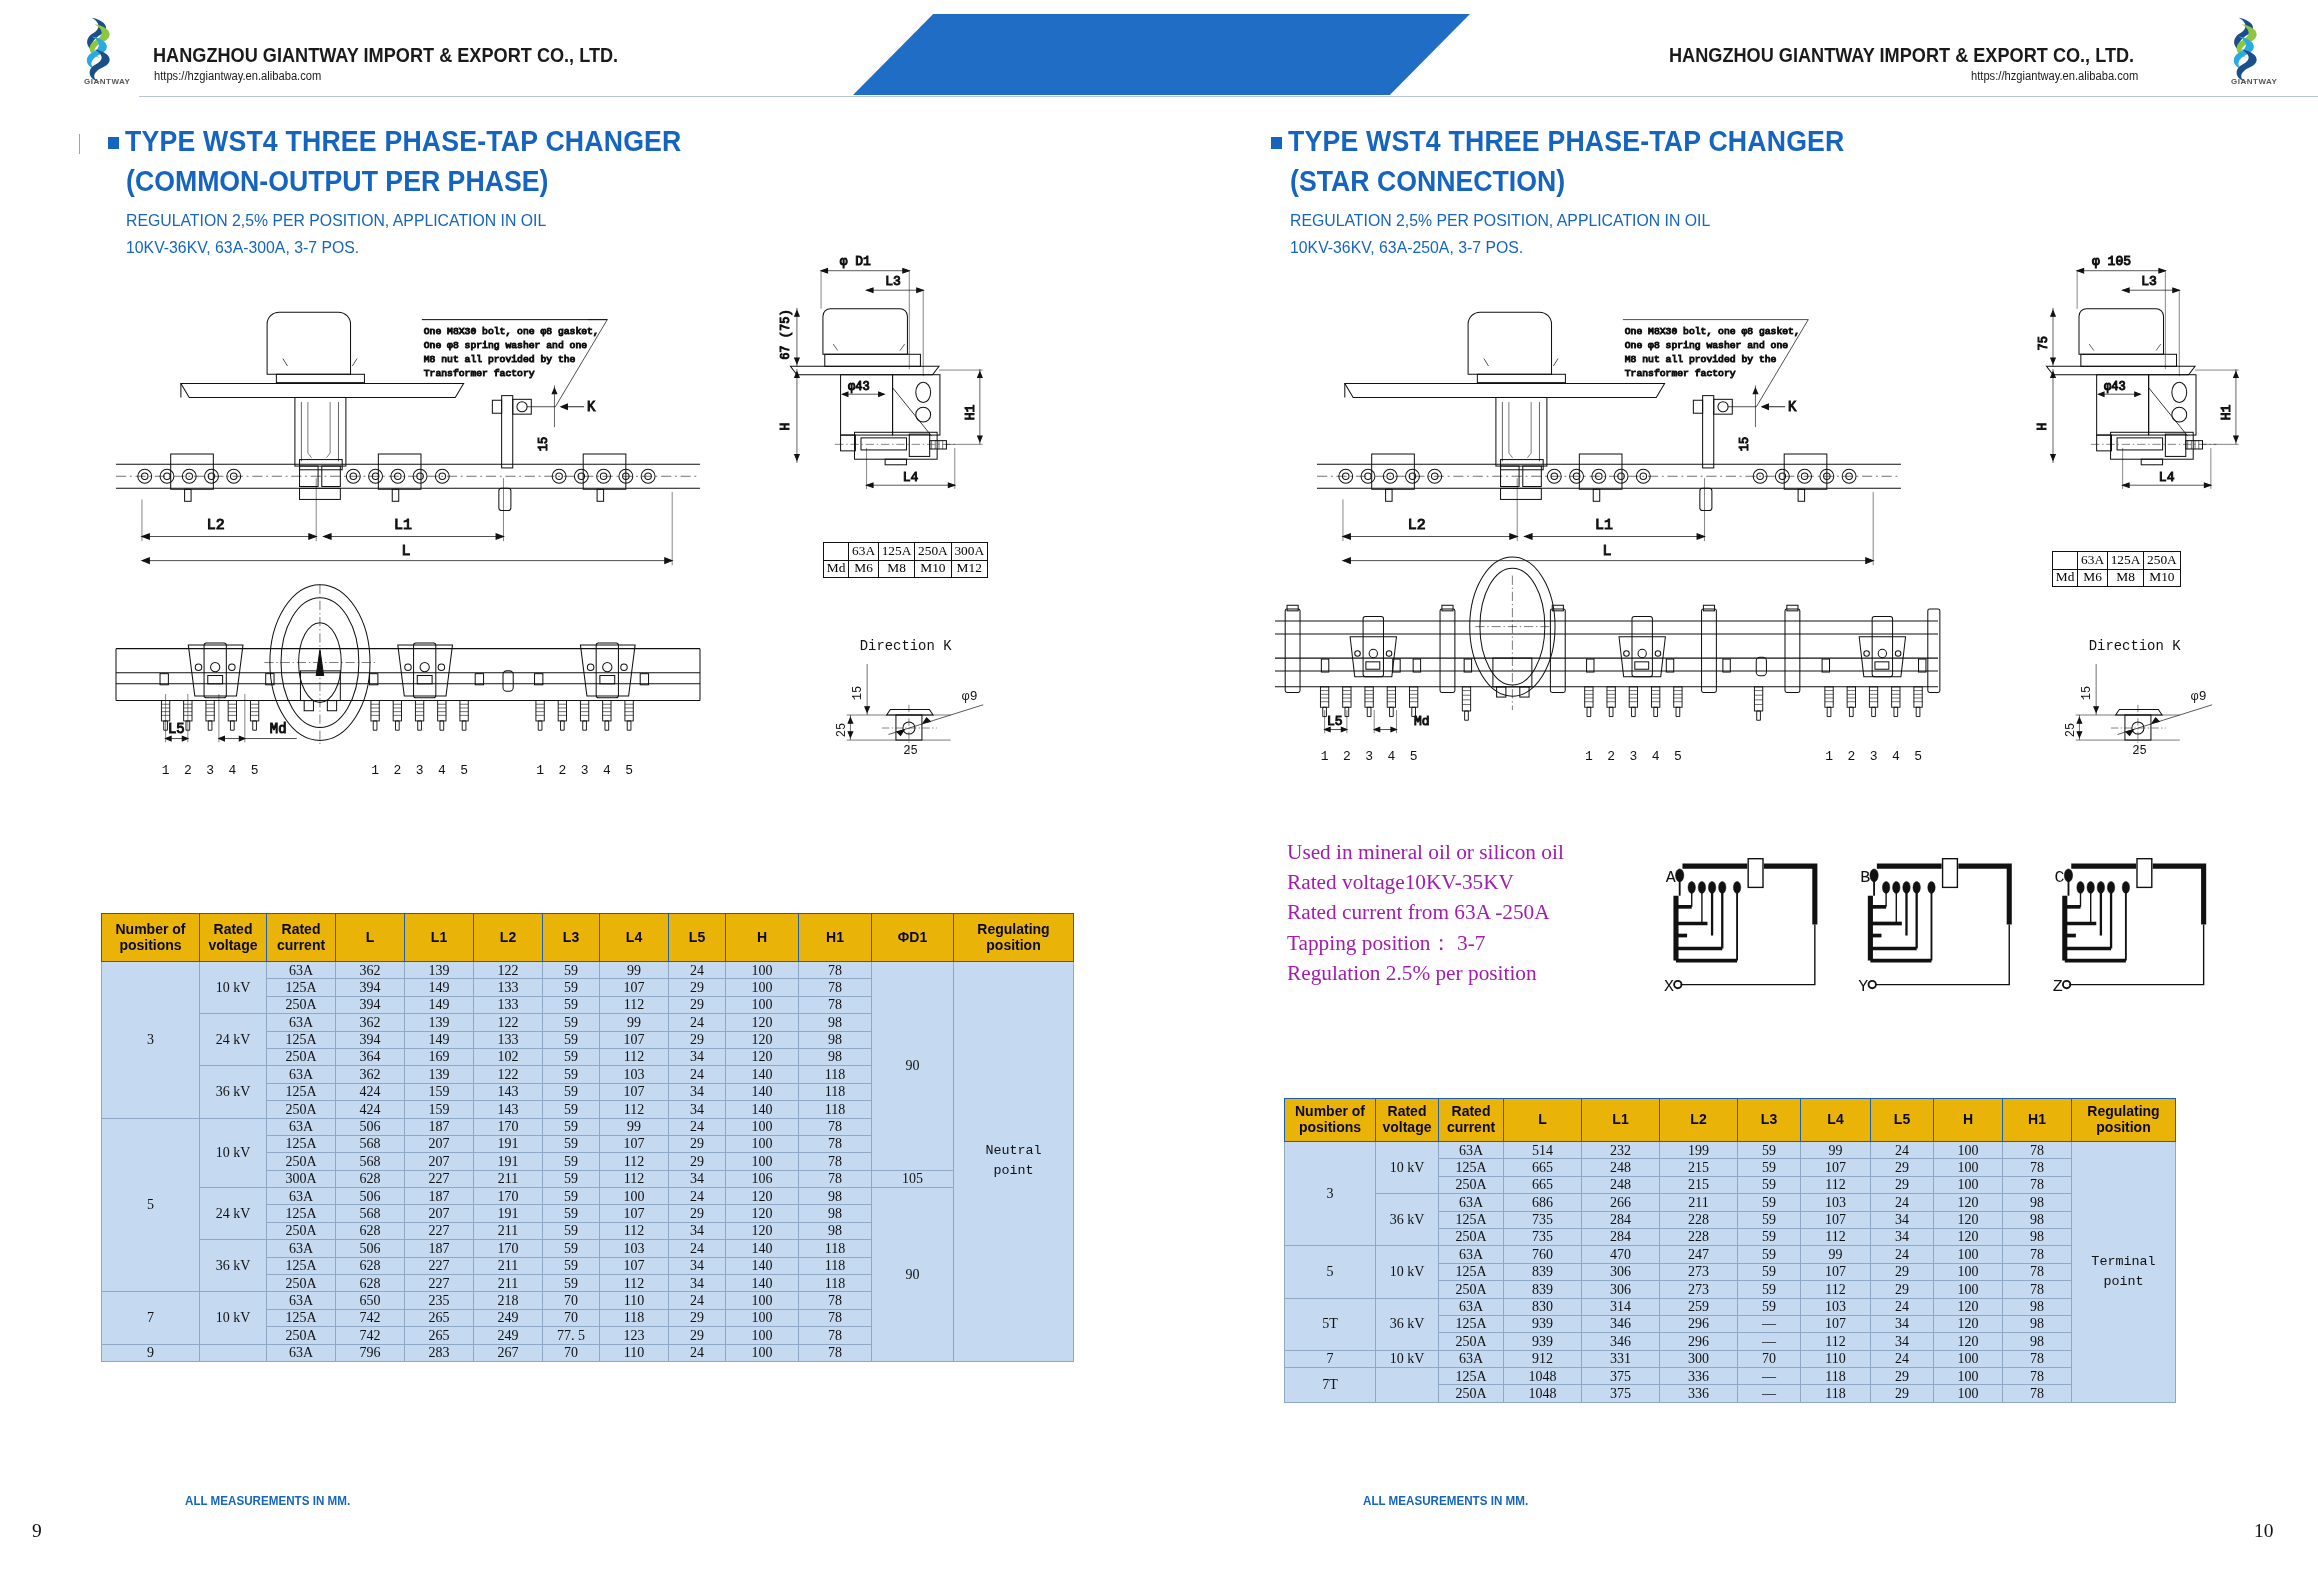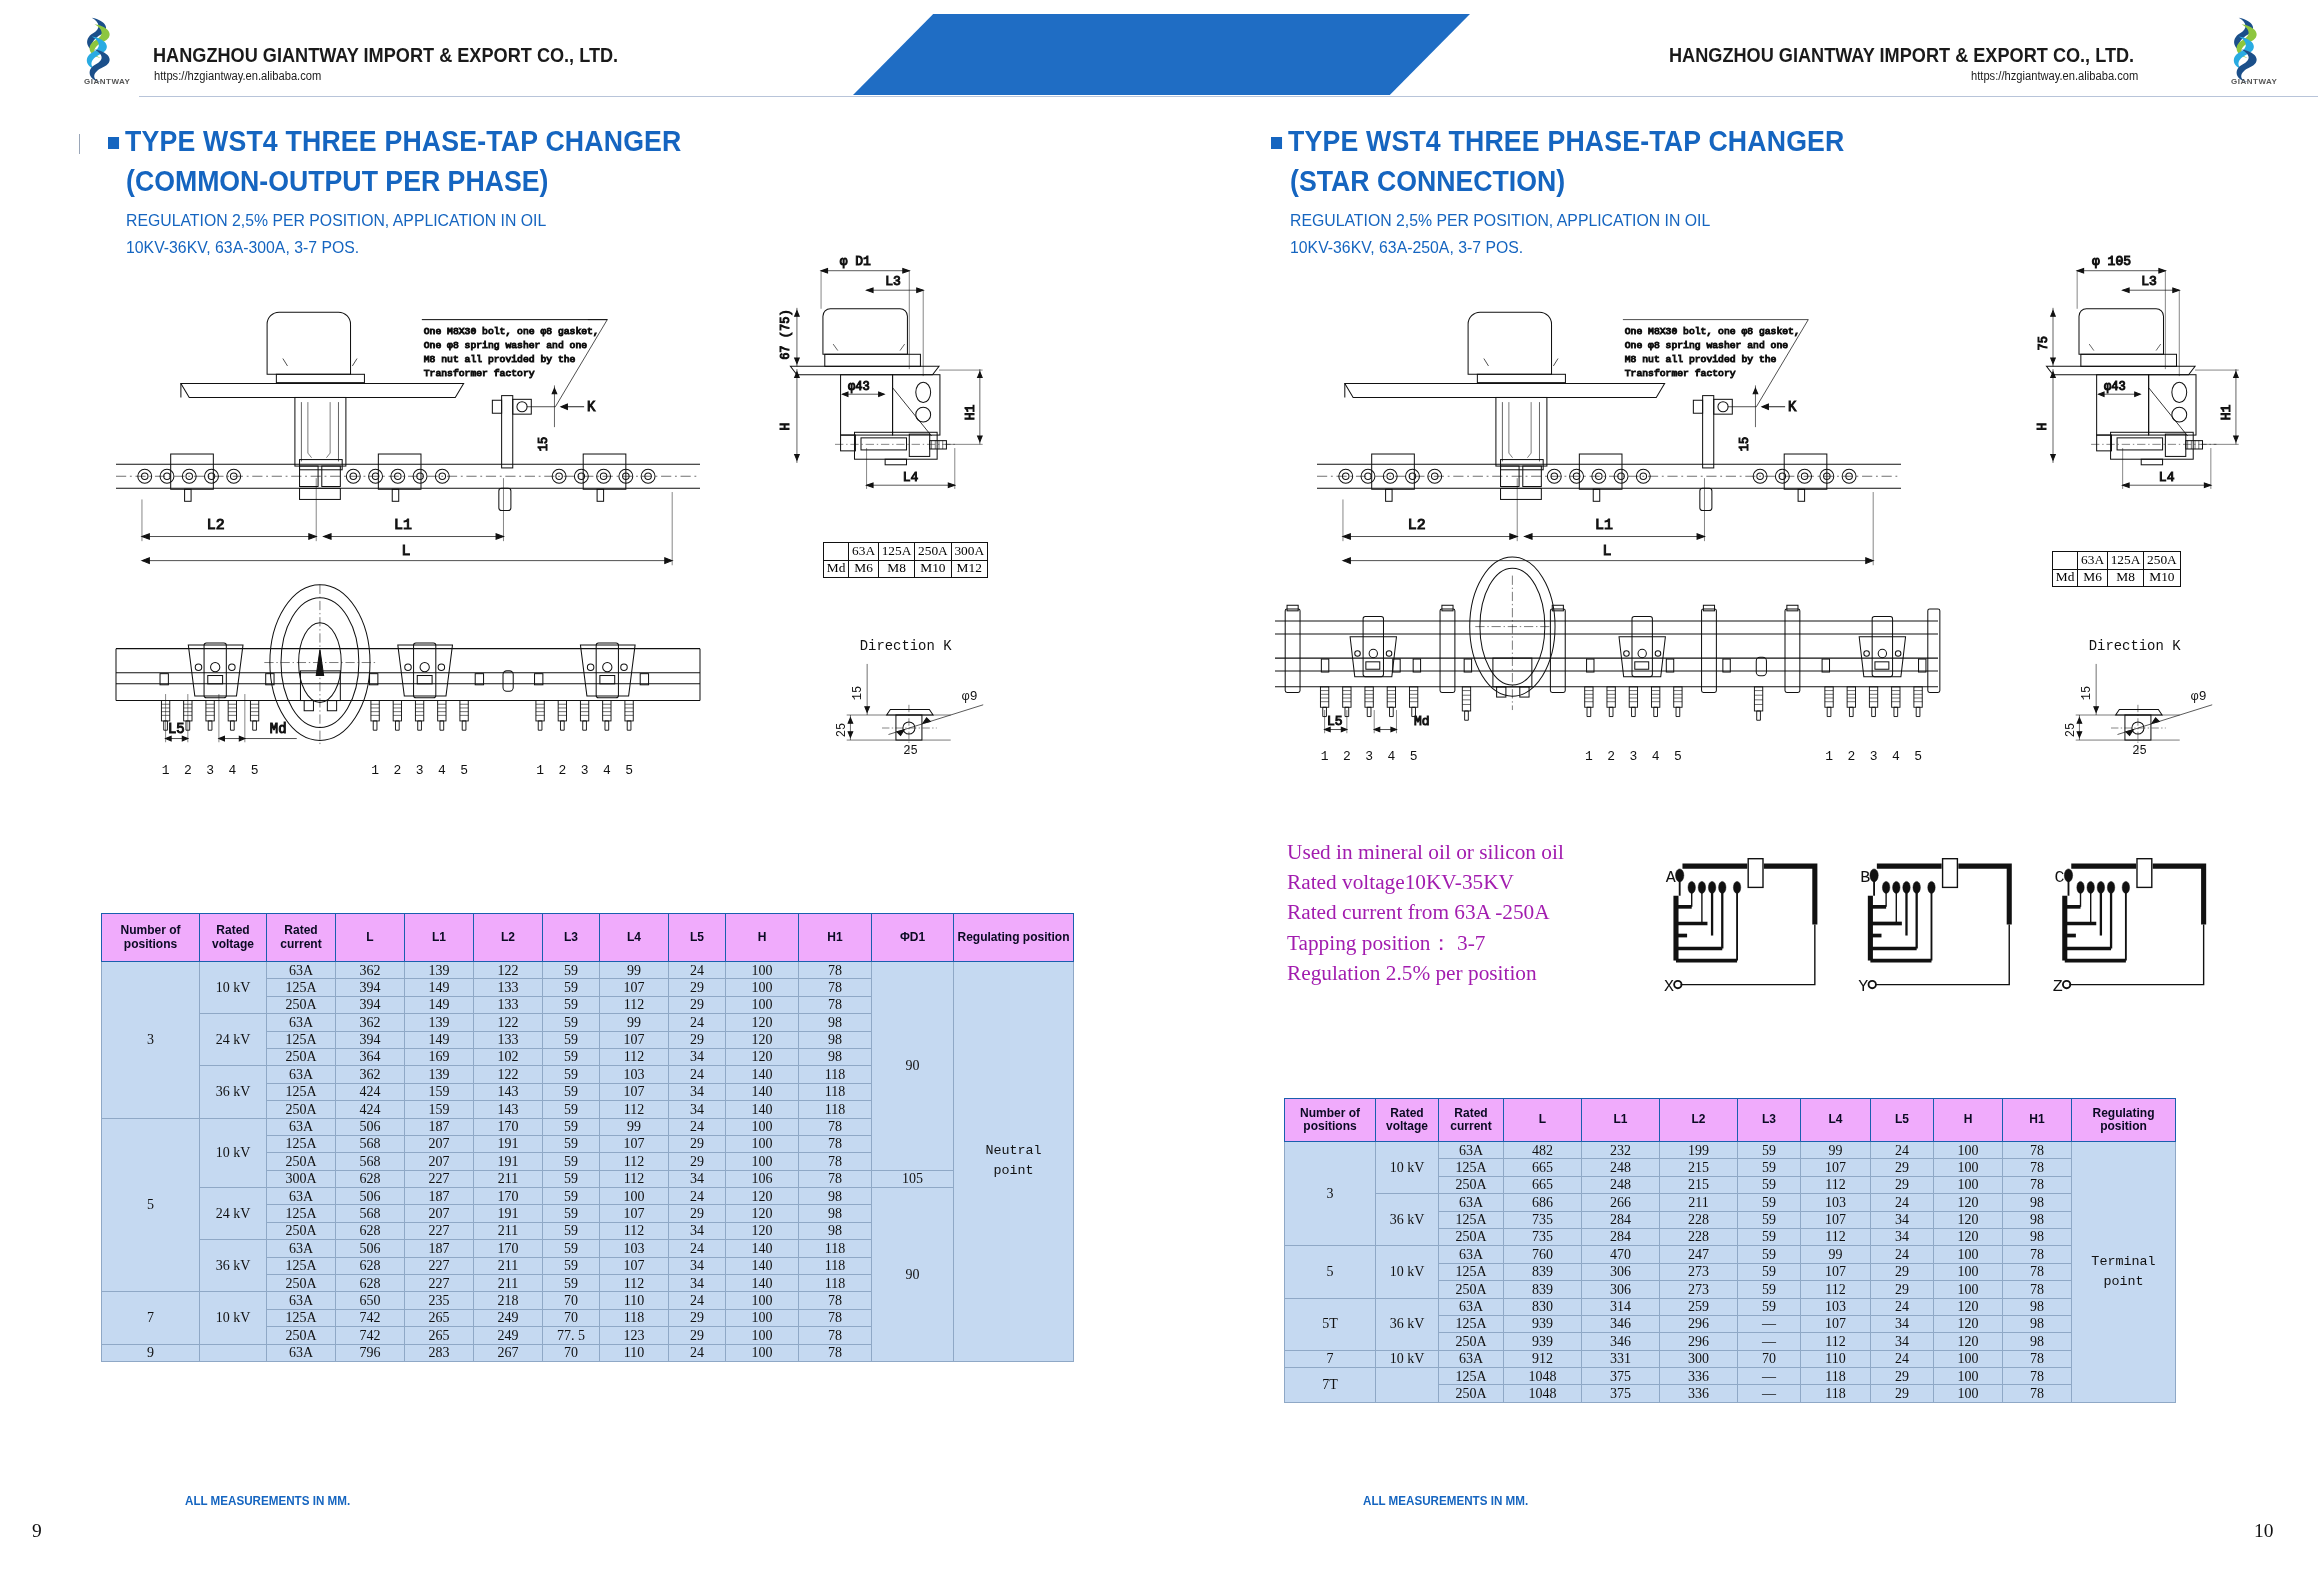--- a/index.html
+++ b/index.html
@@ -35,21 +35,21 @@
 
   
   .serif-block{position:absolute;font-family:"Liberation Serif",serif;font-size:21.3px;color:#a21caf;line-height:1.42;white-space:nowrap;}
 
   
   .mdtab{position:absolute;border-collapse:collapse;font-family:"Liberation Serif",serif;}
   .mdtab td{border:0.9px solid #111;text-align:center;font-size:13.4px;padding:0.9px 2.8px;line-height:1.1;}
 
   
   .dt{position:absolute;border-collapse:collapse;table-layout:fixed;}
-  .dt th{background:#f0abfc;color:#0a0a23;font-weight:bold;font-size:12px;
+  .dt th{background:#eab308;color:#0a0a23;font-weight:bold;font-size:14px;
     border:0.5px solid #1a5fae;line-height:1.12;padding:1.4px 0.5px;text-align:center;
     font-family:"Liberation Sans",sans-serif;}
   .dt td{background:#c5d9f1;border:0.5px solid #8fa8c6;text-align:center;
     font-family:"Liberation Serif",serif;font-size:14px;color:#111;padding:0.5px 0;line-height:1.1;}
   .dt td.grp{font-size:14px;}
   .dt td.reg{font-family:"Liberation Mono",monospace;font-size:13.4px;line-height:1.5;}
   .dt td.num{font-family:"Liberation Serif",serif;}
   .dt tr{height:16.7px;}
   .dt td.thick-t{border-top:1.4px solid #1a2b44;}
 
@@ -1219,21 +1219,21 @@
     <th>H</th>
     <th>H1</th>
     <th>Regulating position</th>
   </tr>
   </thead>
   <tbody id="right-tbody">
       <tr>
         <td class="grp" rowspan="6">3</td>
         <td class="grp thick-t" rowspan="3">10  kV</td>
         <td class="thick-t">63A</td>
-        <td class="num thick-t">482</td>
+        <td class="num thick-t">514</td>
         <td class="num thick-t">232</td>
         <td class="num thick-t">199</td>
         <td class="num thick-t">59</td>
         <td class="num thick-t">99</td>
         <td class="num thick-t">24</td>
         <td class="num thick-t">100</td>
         <td class="num thick-t">78</td>
         <td rowspan="15" class="reg">Terminal<br>point</td>
       </tr>
       <tr>

